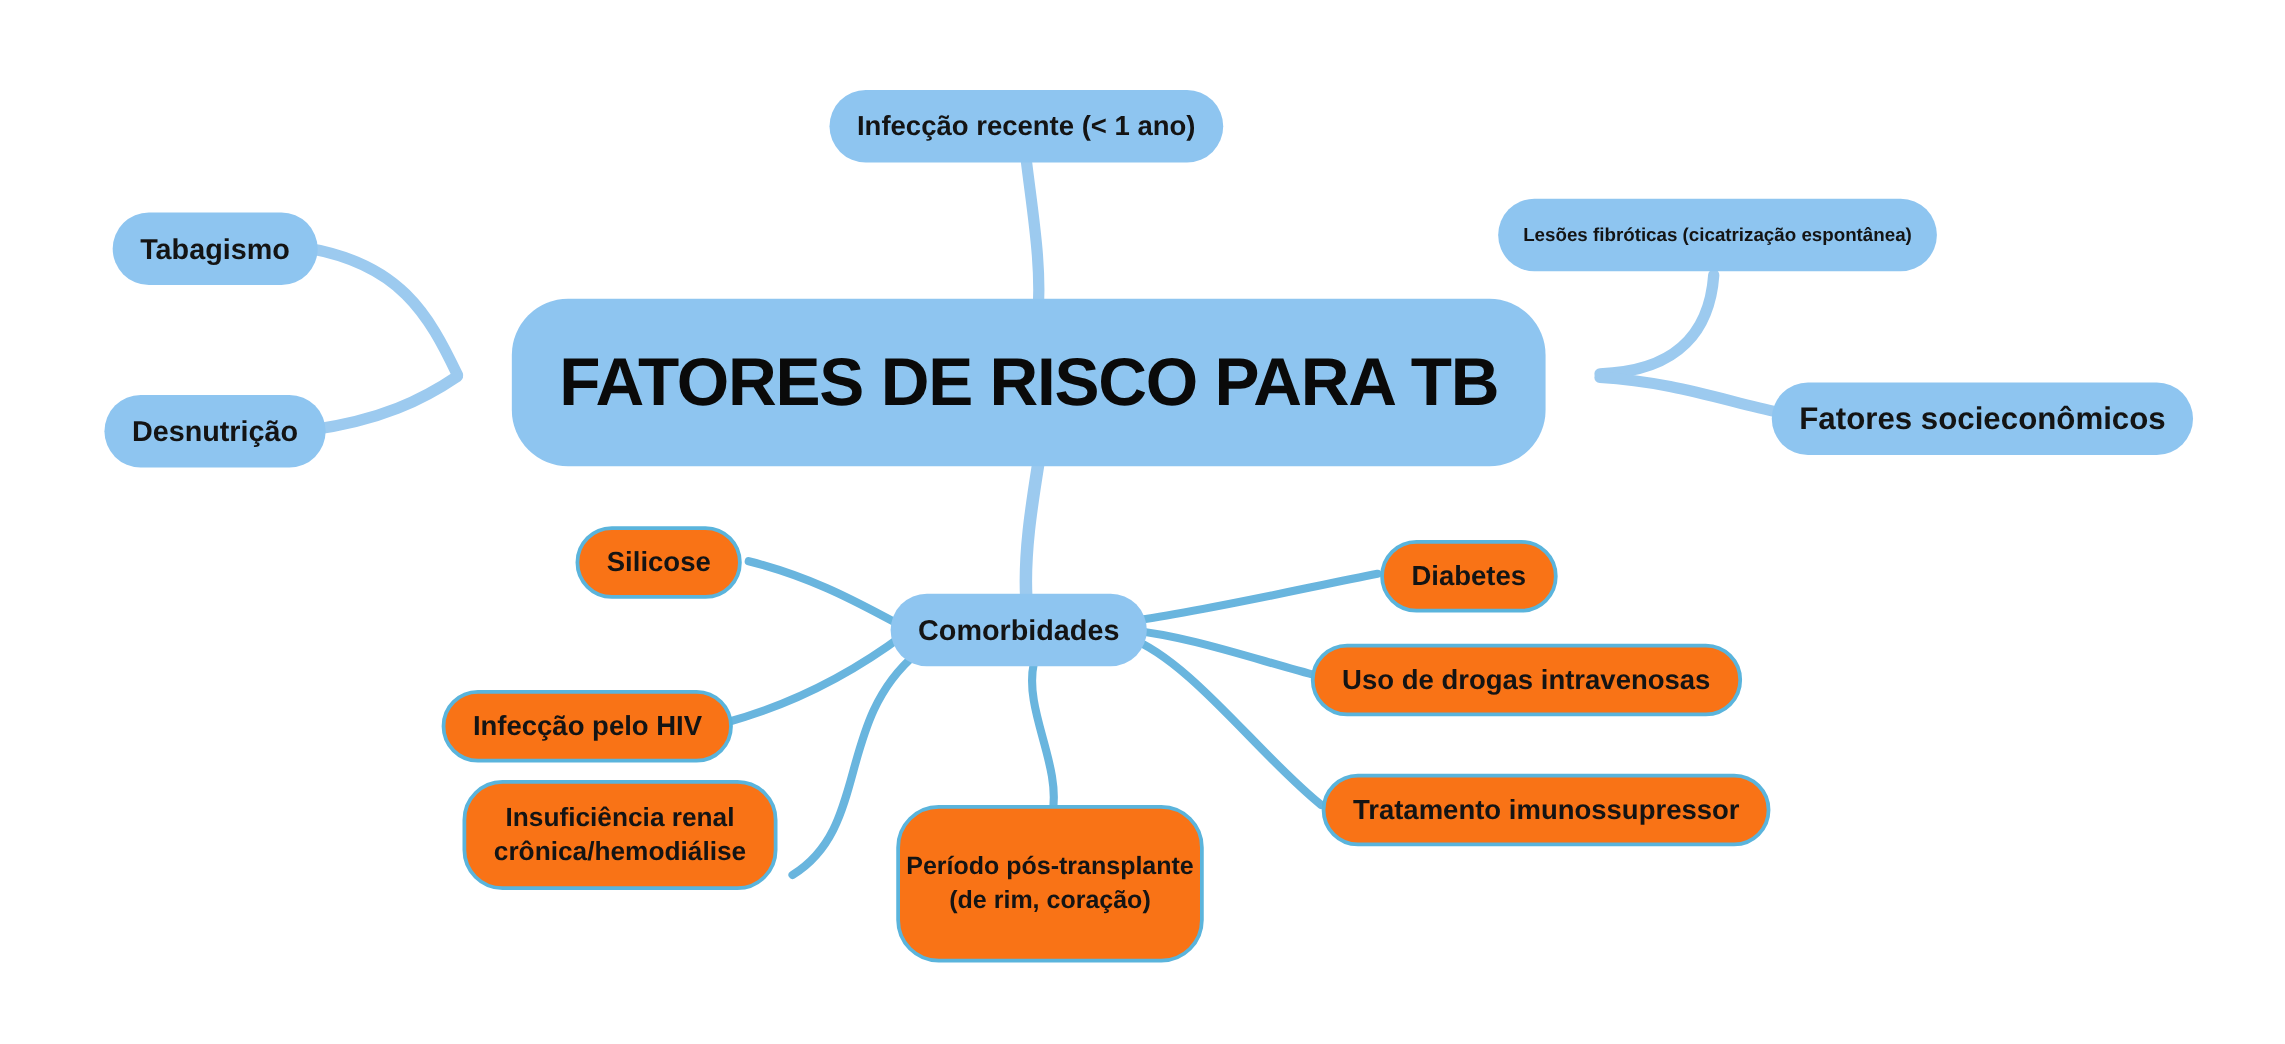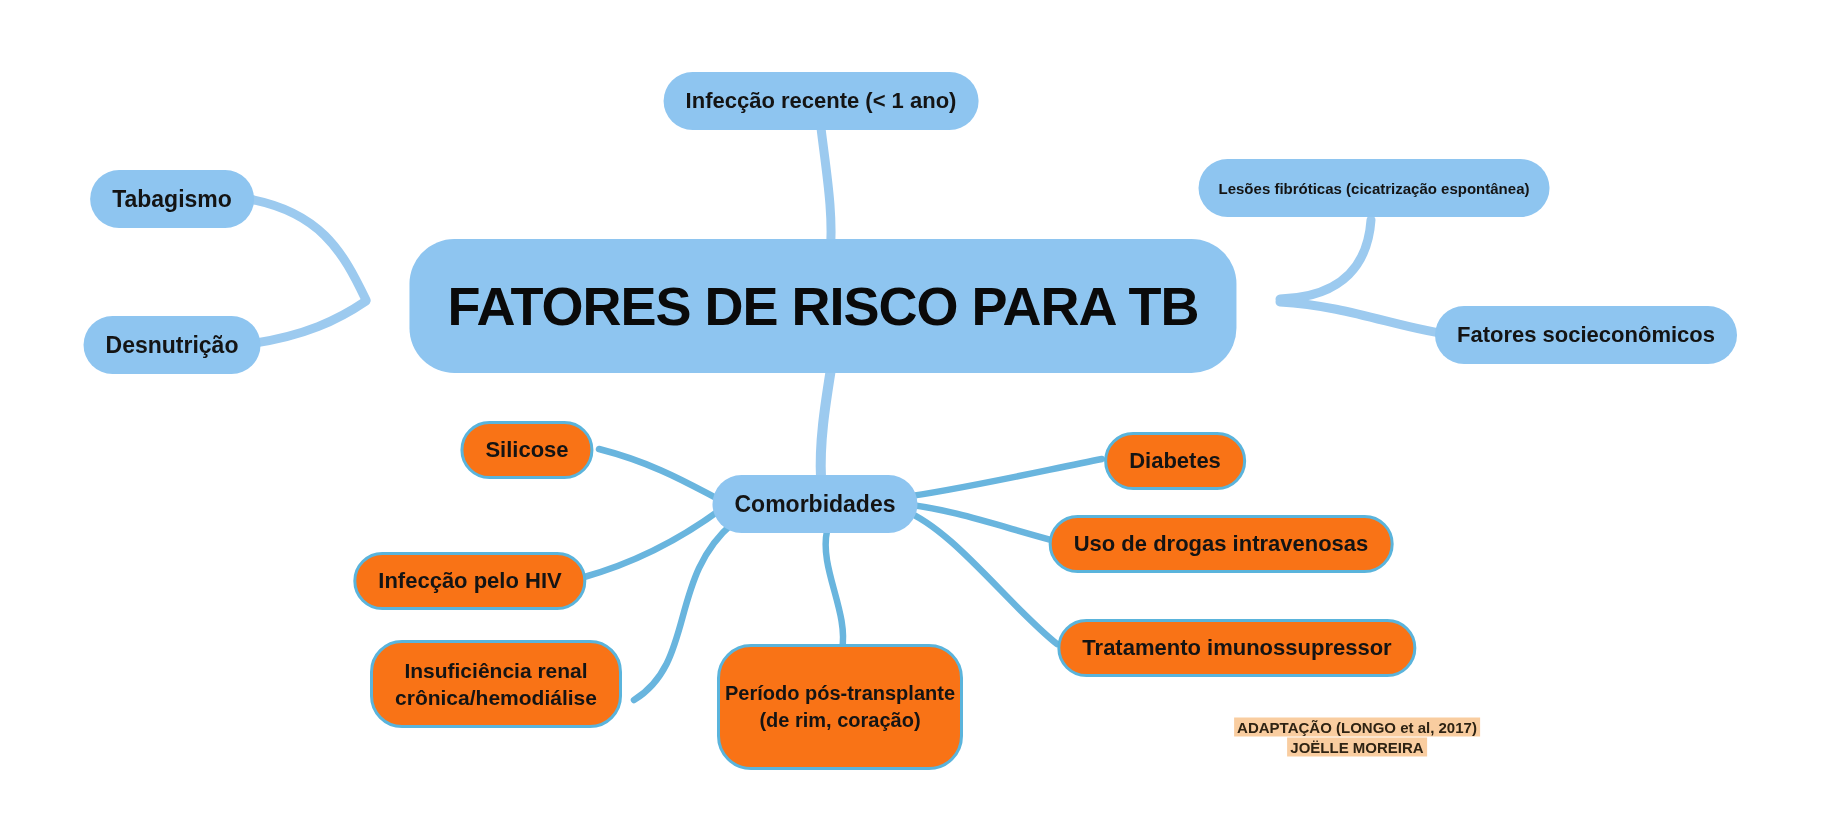--- a/index.html
+++ b/index.html
@@ -58,21 +58,21 @@
     color: #0a0a0a;
   }
   .pill {
     height: 58px;
     padding: 0 22px;
     border-radius: 29px;
     font-size: 22px;
   }
   .node-tabagismo, .node-desnutricao, .node-comorbidades { font-size: 23px; }
   .node-lesoes { font-size: 15px; padding: 0 20px; }
-  .node-fatores { font-size: 22px; }
+  .node-fatores { font-size: 25px; }
   .node-renal {
     width: 252px; height: 88px;
     border-radius: 32px;
     font-size: 21px;
     line-height: 1.3;
   }
   .node-transplante {
     width: 246px; height: 126px;
     border-radius: 34px;
     font-size: 20px;
@@ -151,38 +151,34 @@
   </div>
 
   <div class="node outline pill" style="left:527px; top:450px;">
     <span>Silicose</span>
   </div>
 
   <div class="node outline pill" style="left:470px; top:581px;">
     <span>Infecção pelo HIV</span>
   </div>
 
-  <div class="node outline wrap node-renal" style="left:496px; top:684px;text-align:center;">
+  <div class="node outline wrap node-renal" style="left:496px; top:668px;text-align:center;">
     <span>Insuficiência renal crônica/hemodiálise</span>
   </div>
 
   <div class="node outline wrap node-transplante" style="left:840px; top:707px;">
     <span>Período pós-transplante (de rim, coração)</span>
   </div>
 
   <div class="node outline pill" style="left:1175px; top:461px;">
     <span>Diabetes</span>
   </div>
 
   <div class="node outline pill" style="left:1237px; top:648px;">
     <span>Tratamento imunossupressor</span>
   </div>
 
   <div class="node outline pill" style="left:1221px; top:544px;">
     <span>Uso de drogas intravenosas</span>
   </div>
 
-  <div class="attribution">
-    <span class="attr-line">ADAPTAÇÃO (LONGO et al, 2017)</span>
-    <span class="attr-line">JOËLLE MOREIRA</span>
-  </div>
 
 </div>
 
 </body></html>

